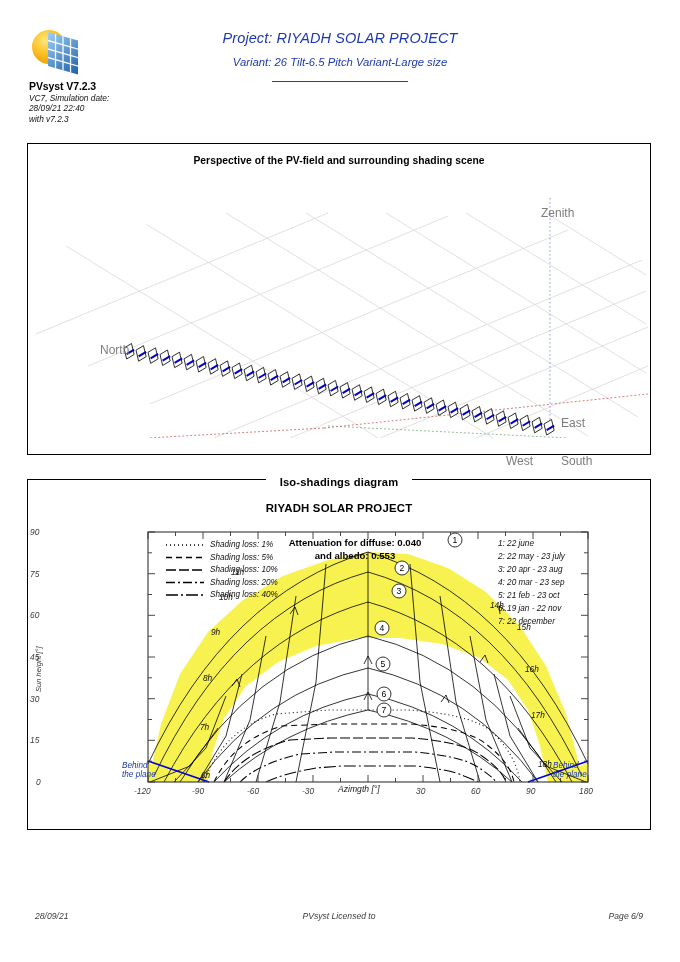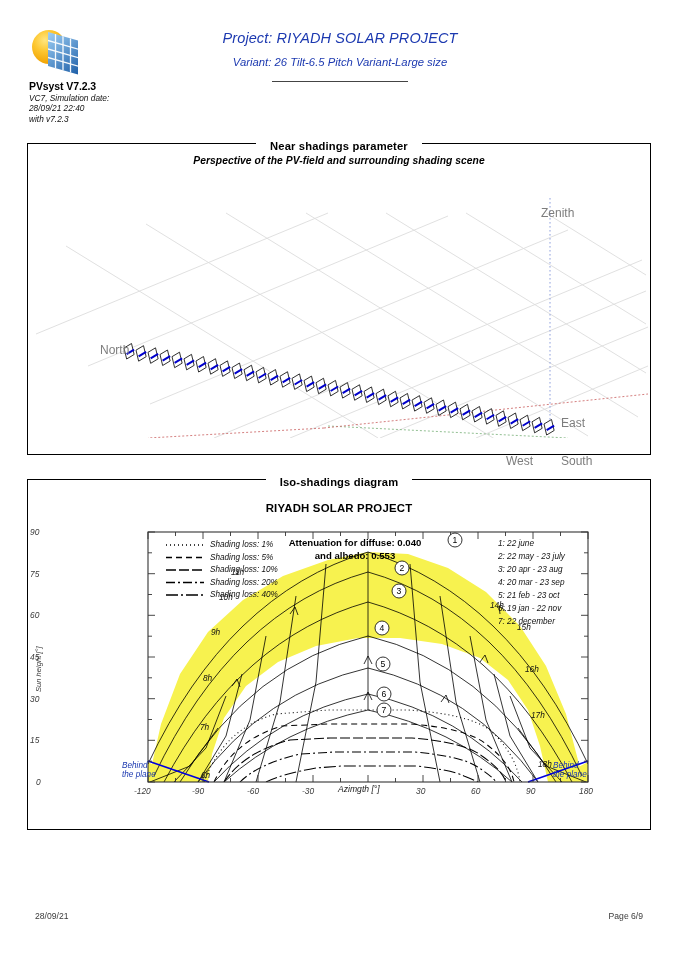--- a/index.html
+++ b/index.html
@@ -100,21 +100,20 @@
   }
   #panel-shadings { top: 143px; height: 312px; }
   #panel-iso      { top: 479px; height: 351px; }
 
   .panel-subtitle {
     text-align: center;
     font-size: 10.3px;
     font-weight: bold;
     margin-top: 11px;
     letter-spacing: 0.05px;
-    font-style: italic;
   }
 
   
   .scene { position: relative; width: 622px; height: 272px; }
   .scene svg { display: block; }
   .scene-label {
     position: absolute;
     font-size: 12px;
     color: #7d7d7d;
     white-space: nowrap;
@@ -206,20 +205,21 @@
   }
 
   
   .footer {
     position: absolute;
     left: 27px;
     top: 908px;
     width: 624px;
     height: 20px;
     font-size: 8.6px;
+    font-style: italic;
     color: #3b3b3b;
   }
   .footer-left   { position: absolute; left: 8px;  top: 3px; }
   .footer-center { position: absolute; left: 0; right: 0; top: 3px; text-align: center; }
   .footer-right  { position: absolute; right: 8px; top: 3px; }
 </style>
 </head>
 <body>
 
 <div class="header">
@@ -258,23 +258,20 @@
     <div>28/09/21 22:40</div>
     <div>with v7.2.3</div>
   </div>
 
   <div class="proj-title">Project: RIYADH SOLAR PROJECT</div>
   <div class="proj-variant">Variant: 26  Tilt-6.5 Pitch Variant-Large size</div>
   <div class="title-rule"></div>
 </div>
 
 <div class="panel" id="panel-shadings">
-  <div class="panel-legend">
-    <span>Near shadings parameter</span>
-  </div>
 
   <div class="panel-subtitle">Perspective of the PV-field and surrounding shading scene</div>
 
   <div class="scene">
     <svg width="622" height="272" viewBox="0 0 622 272">
 
       <g stroke="#dcdcdc" stroke-width="0.9" fill="none">
 
         <line x1="38" y1="80" x2="350" y2="272"></line>
         <line x1="118" y1="58" x2="470" y2="275"></line>
@@ -689,14 +686,15 @@
       <div class="behind-txt" style="left:525px; top:247px;">
         <div>Behind</div>
         <div>the plane</div>
       </div>
     </div>
   </div>
 </div>
 
 <div class="footer">
   <div class="footer-left">28/09/21</div>
+  <div class="footer-center">PVsyst Licensed to</div>
   <div class="footer-right">Page 6/9</div>
 </div>
 
 </body></html>

